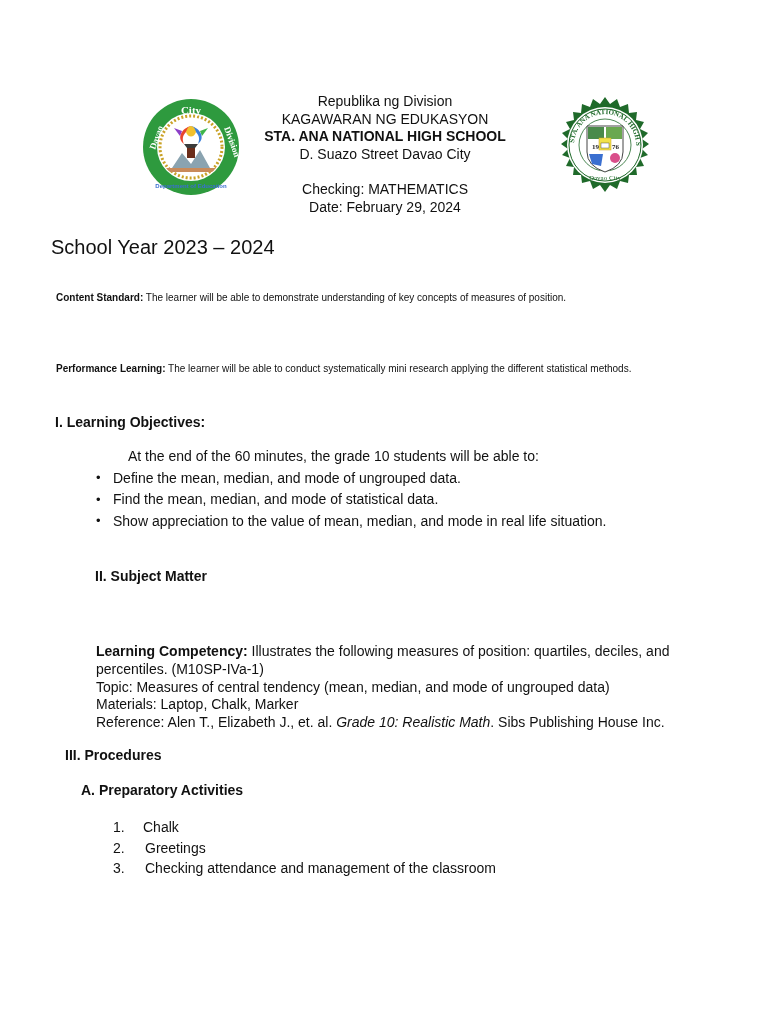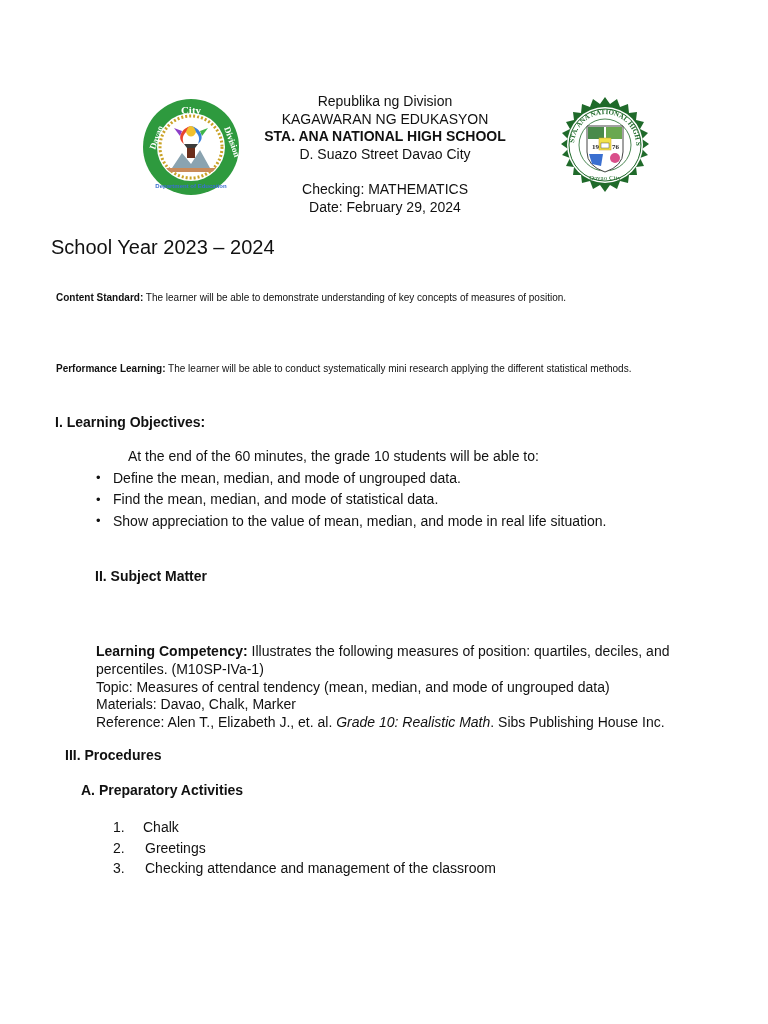--- a/index.html
+++ b/index.html
@@ -124,21 +124,21 @@
     <span>Show appreciation to the value of mean, median, and mode in real life situation.</span>
   </div>
 </div>
 
 <div class="heading" style="left:55px; top:568px;margin-left:40px;">II. Subject Matter</div>
 <div class="sm">
   <div>
     <span class="lbl">Learning Competency:</span><span> Illustrates the following measures of position: quartiles, deciles, and percentiles. (M10SP-IVa-1)</span>
   </div>
   <div>Topic: Measures of central tendency (mean, median, and mode of ungrouped data)</div>
-  <div>Materials: Davao, Chalk, Marker</div>
+  <div>Materials: Laptop, Chalk, Marker</div>
   <div>
     <span>Reference: Alen T., Elizabeth J., et. al. </span><i>Grade 10: Realistic Math</i><span>. Sibs Publishing House Inc.</span>
   </div>
 </div>
 
 <div class="heading" style="left:65px; top:747px;">III. Procedures</div>
 <div class="heading" style="left:81px; top:782px;">A. Preparatory Activities</div>
 <div class="numlist">
   <div class="num-row">
     <span class="num">1.</span>

